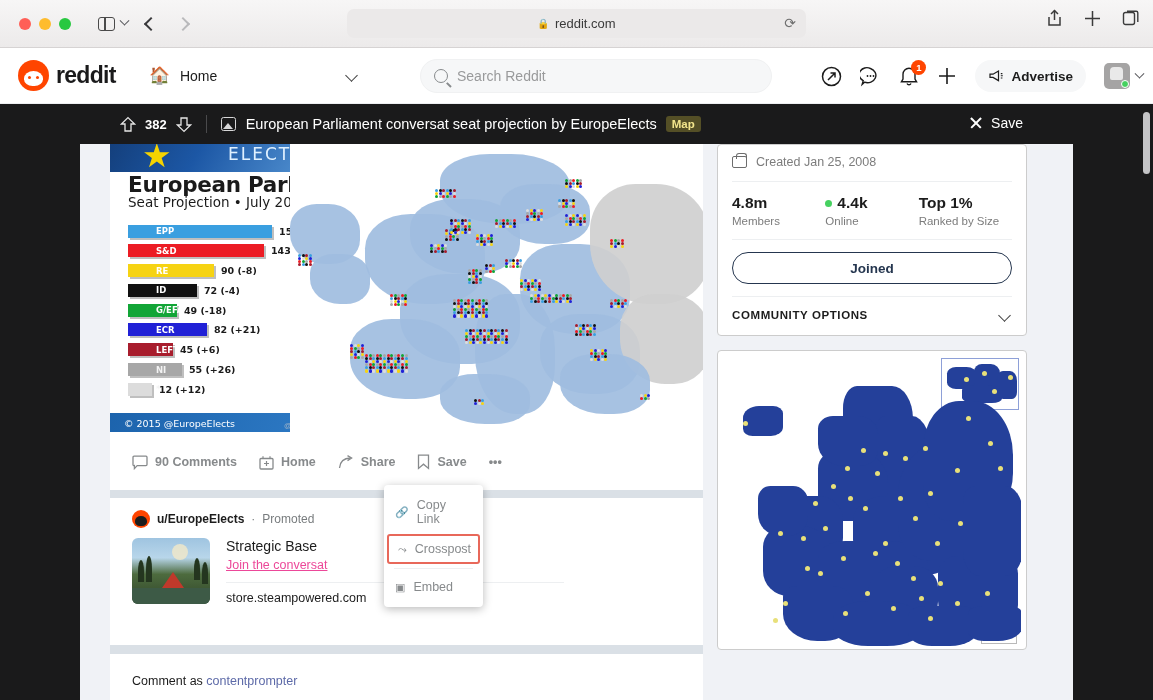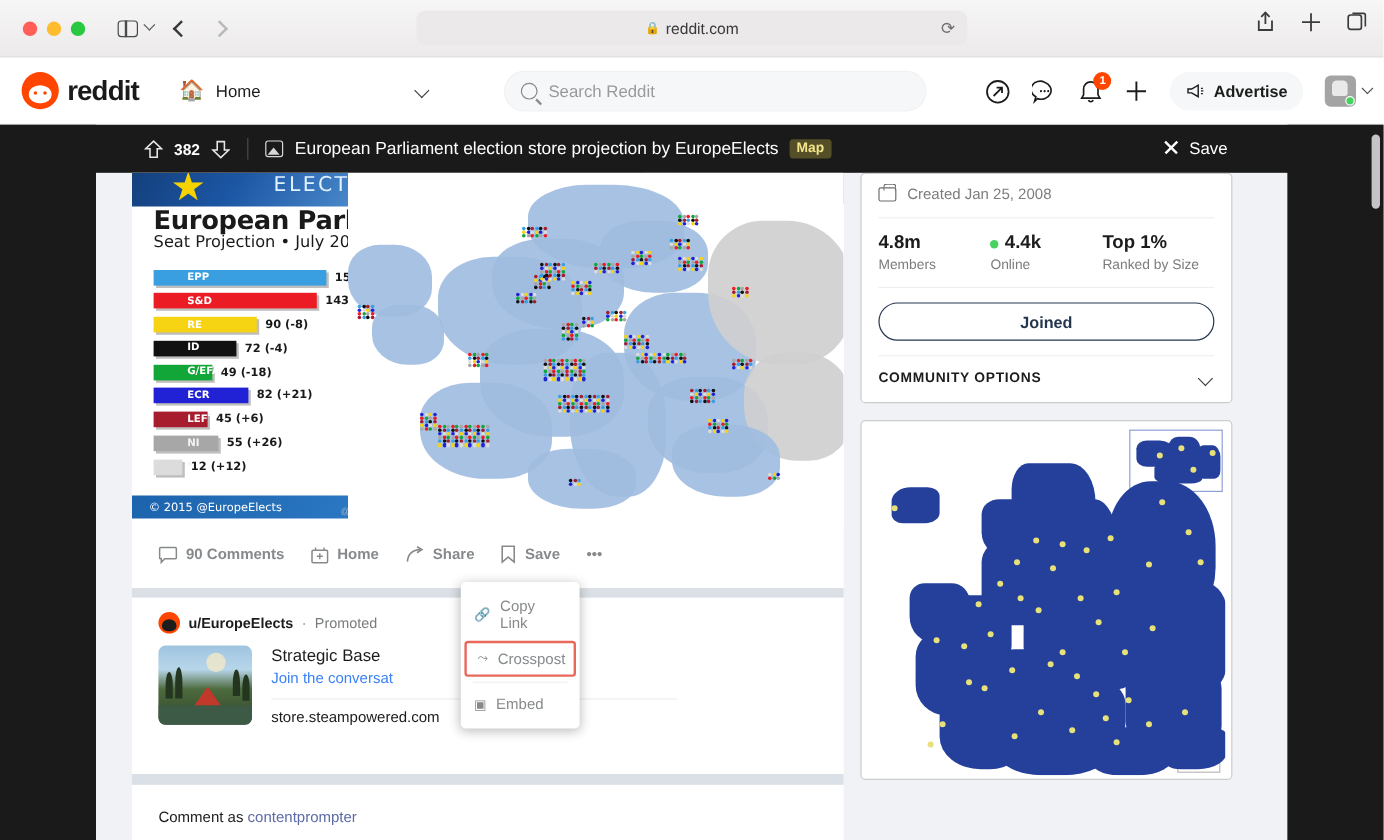--- a/index.html
+++ b/index.html
@@ -215,21 +215,21 @@
   .promo-thumb {
     width: 78px; height: 66px; border-radius: 6px; flex: none; overflow: hidden; position: relative;
     background: linear-gradient(#9fc4e0 0%, #b8d6ea 30%, #4d6b3e 55%, #2f4429 100%);
   }
   .pt-sun { position: absolute; left: 40px; top: 6px; width: 16px; height: 16px; background: #f2e9c8; border-radius: 50%; opacity: .8; }
   .pt-tree { position: absolute; background: #24361f; width: 6px; height: 22px; border-radius: 50% 50% 0 0; }
   .pt-tent { position: absolute; left: 30px; top: 34px; width: 0; height: 0; border-left: 11px solid transparent; border-right: 11px solid transparent; border-bottom: 16px solid #c0392b; }
   .pt-water { position: absolute; left: 0; bottom: 0; width: 78px; height: 16px; background: #3d5a46; }
   .promo-text { flex: 1; }
   .promo-title { font-size: 14px; color: #1c1c1c; }
-  .promo-sub { font-size: 12.5px; color: #3b82f6; margin-top: 4px; }
+  .promo-sub { font-size: 12.5px; color: #ec4899; margin-top: 4px; text-decoration: underline; }
   .promo-rule { height: 1px; background: #edeff1; margin: 10px 0 8px 0; width: 338px; }
   .promo-url { font-size: 12.5px; color: #1c1c1c; }
   .sep-strip2 { position: absolute; top: 501px; left: 0; width: 593px; height: 9px; background: #dae0e6; }
   .comment-as { position: absolute; top: 530px; left: 22px; font-size: 12.5px; color: #1c1c1c; }
   .comment-as a { color: #5d6aa8; text-decoration: none; }
 
   
   .dropdown {
     position: absolute; left: 274px; top: 341px; width: 99px;
     background: #fff; border-radius: 4px; box-shadow: 0 2px 10px rgba(0,0,0,.28);
@@ -385,21 +385,21 @@
         <svg width="16" height="17" viewBox="0 0 16 17">
           <path d="M8 1.6 L14.6 8 L11 8 L11 15 L5 15 L5 8 L1.4 8 Z" stroke="#e6e6e6" stroke-width="1.3" fill="none"></path>
         </svg>
         <span class="vote-count">382</span>
         <svg width="16" height="17" viewBox="0 0 16 17">
           <path d="M8 15.4 L1.4 9 L5 9 L5 2 L11 2 L11 9 L14.6 9 Z" stroke="#e6e6e6" stroke-width="1.3" fill="none"></path>
         </svg>
       </div>
       <div class="lb-divider"></div>
       <div class="lb-imgicon"></div>
-      <div class="lb-title">European Parliament election store projection by EuropeElects</div>
+      <div class="lb-title">European Parliament conversat seat projection by EuropeElects</div>
       <div class="lb-flair">Map</div>
       <div class="lb-close">
         <span class="x-ico"></span>
         <span>Save</span>
       </div>
     </div>
 
     <div class="content">
 
       <div class="col-main">

